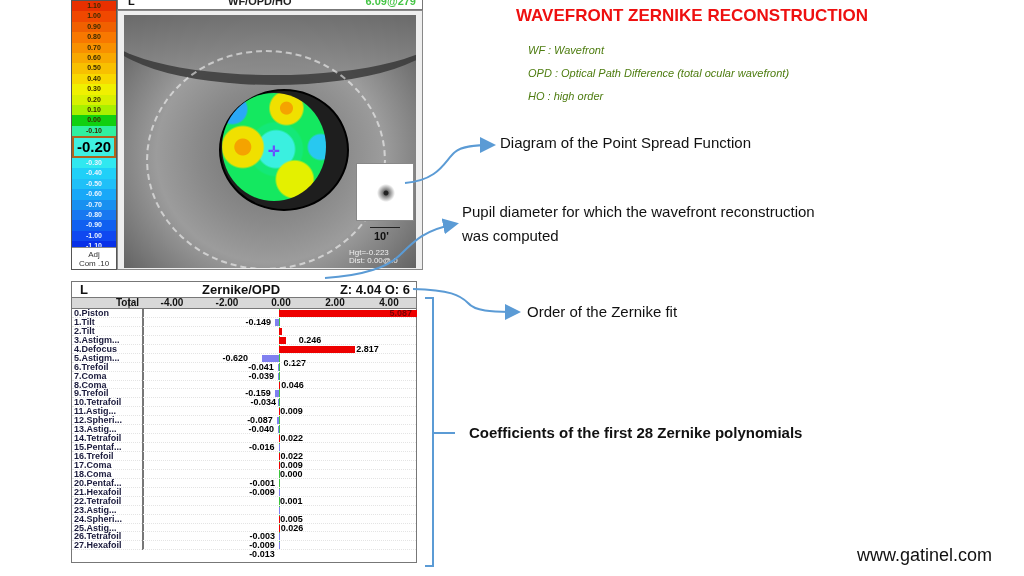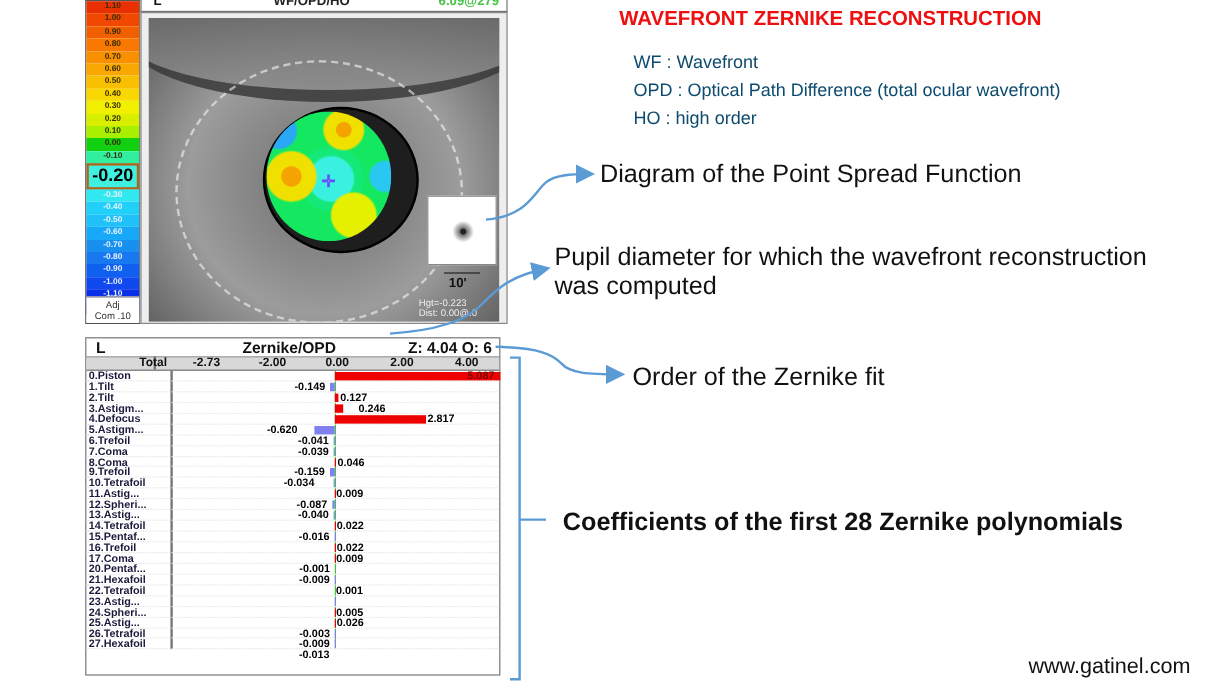--- a/index.html
+++ b/index.html
@@ -51,23 +51,23 @@
   .tick { position:absolute; top:-1px; transform: translateX(-50%); }
   #zt-body { position:relative; }
   .zrow { position:relative; height:8.95px; font-size:9px; font-weight:bold; line-height:9px; border-bottom:1px dotted #e4e4e4; }
   .zname { position:absolute; left:2px; width:68px; color:#1a1a3c; white-space:nowrap; overflow:hidden; }
   .zbar { position:absolute; top:1px; height:7px; }
   .zval { position:absolute; font-size:9px; color:#000; }
   #zt-divider { position:absolute; left:70px; top:0; bottom:0; border-left:2px solid #777; }
   #zt-zero { position:absolute; top:0; bottom:0; border-left:1px solid #3cc43c; }
 
   
-  .anno { position:absolute; font-size:21px; color:#111; white-space:nowrap; }
+  .anno { position:absolute; font-size:15px; color:#111; white-space:nowrap; }
   #title { position:absolute; left:516px; top:6px; font-size:17px; font-weight:bold; color:#ee1010; }
-  .legend-line { position:absolute; left:528px; font-size:15px; color:#0c4a6e; }
+  .legend-line { position:absolute; left:528px; font-size:11px; color:#4d7c0f;font-style:italic; }
   #bold-anno { font-weight:bold; }
   #footer { position:absolute; left:857px; top:545px; font-size:18px; color:#111; }
   svg#arrows { position:absolute; left:0; top:0; width:1024px; height:576px; pointer-events:none; }
 </style>
 </head>
 <body>
 
 <div id="scale">
   <div id="scale-high">
       <div class="scale-cell" style="background: rgb(232, 48, 0);">1.10</div>
@@ -128,21 +128,21 @@
 </div>
 
 <div id="zt">
   <div id="zt-title">
     <span class="l">L</span>
     <span class="t">Zernike/OPD</span>
     <span class="r">Z: 4.04 O: 6</span>
   </div>
   <div id="zt-axis">
     <span class="total">Total</span>
-    <span class="tick" style="left:100px">-2.73</span>
+    <span class="tick" style="left:100px">-4.00</span>
     <span class="tick" style="left:155px">-2.00</span>
     <span class="tick" style="left:209px">0.00</span>
     <span class="tick" style="left:263px">2.00</span>
     <span class="tick" style="left:317px">4.00</span>
   </div>
   <div id="zt-body">
     <div id="zt-divider"></div>
     <div id="zt-zero" style="left:207px"></div>
   <div class="zrow">
         <span class="zname">0.Piston</span>
@@ -150,21 +150,21 @@
         <span class="zval" style="right: 4px; color: rgb(119, 0, 0);">5.087</span>
       </div>
       <div class="zrow">
         <span class="zname">1.Tilt</span>
         <span class="zbar" style="width: 4.0379px; left: 202.962px; background: rgb(128, 128, 240);"></span>
         <span class="zval" style="right: 145.038px;">-0.149</span>
       </div>
       <div class="zrow">
         <span class="zname">2.Tilt</span>
         <span class="zbar" style="width: 3.4417px; left: 207px; background: rgb(238, 0, 0);"></span>
-        <span class="zval" style="left: 211.442px;">0.127</span>
+        <span class="zval" style="left: 211.442px; margin-top: 32px;">0.127</span>
       </div>
       <div class="zrow">
         <span class="zname">3.Astigm...</span>
         <span class="zbar" style="width: 6.6666px; left: 207px; background: rgb(238, 0, 0);"></span>
         <span class="zval" style="left: 214.667px; margin-left: 12px;">0.246</span>
       </div>
       <div class="zrow">
         <span class="zname">4.Defocus</span>
         <span class="zbar" style="width: 76.3407px; left: 207px; background: rgb(238, 0, 0);"></span>
         <span class="zval" style="left: 284.341px;">2.817</span>
@@ -190,21 +190,21 @@
         <span class="zval" style="left: 209.247px;">0.046</span>
       </div>
       <div class="zrow">
         <span class="zname">9.Trefoil</span>
         <span class="zbar" style="width: 4.3089px; left: 202.691px; background: rgb(128, 128, 240);"></span>
         <span class="zval" style="right: 145.309px;">-0.159</span>
       </div>
       <div class="zrow">
         <span class="zname">10.Tetrafoil</span>
         <span class="zbar" style="width: 0.9214px; left: 206.079px; background: rgb(128, 128, 240);"></span>
-        <span class="zval" style="right: 154px; text-align: center;">-0.034</span>
+        <span class="zval" style="right: 140px; text-align: center;">-0.034</span>
       </div>
       <div class="zrow">
         <span class="zname">11.Astig...</span>
         <span class="zbar" style="width: 0.2439px; left: 207px; background: rgb(238, 0, 0);"></span>
         <span class="zval" style="left: 208.244px;">0.009</span>
       </div>
       <div class="zrow">
         <span class="zname">12.Spheri...</span>
         <span class="zbar" style="width: 2.3577px; left: 204.642px; background: rgb(128, 128, 240);"></span>
         <span class="zval" style="right: 143.358px;">-0.087</span>
@@ -226,20 +226,25 @@
       </div>
       <div class="zrow">
         <span class="zname">16.Trefoil</span>
         <span class="zbar" style="width: 0.5962px; left: 207px; background: rgb(238, 0, 0);"></span>
         <span class="zval" style="left: 208.596px;">0.022</span>
       </div>
       <div class="zrow">
         <span class="zname">17.Coma</span>
         <span class="zbar" style="width: 0.2439px; left: 207px; background: rgb(238, 0, 0);"></span>
         <span class="zval" style="left: 208.244px;">0.009</span>
+      </div>
+      <div class="zrow">
+        <span class="zname">18.Coma</span>
+        <span class="zbar" style="width: 0px; left: 207px; background: rgb(238, 0, 0);"></span>
+        <span class="zval" style="left: 208px;">0.000</span>
       </div>
       <div class="zrow">
         <span class="zname">20.Pentaf...</span>
         <span class="zbar" style="width: 0.0271px; left: 206.973px; background: rgb(128, 128, 240);"></span>
         <span class="zval" style="right: 141.027px;">-0.001</span>
       </div>
       <div class="zrow">
         <span class="zname">21.Hexafoil</span>
         <span class="zbar" style="width: 0.2439px; left: 206.756px; background: rgb(128, 128, 240);"></span>
         <span class="zval" style="right: 141.244px;">-0.009</span>

